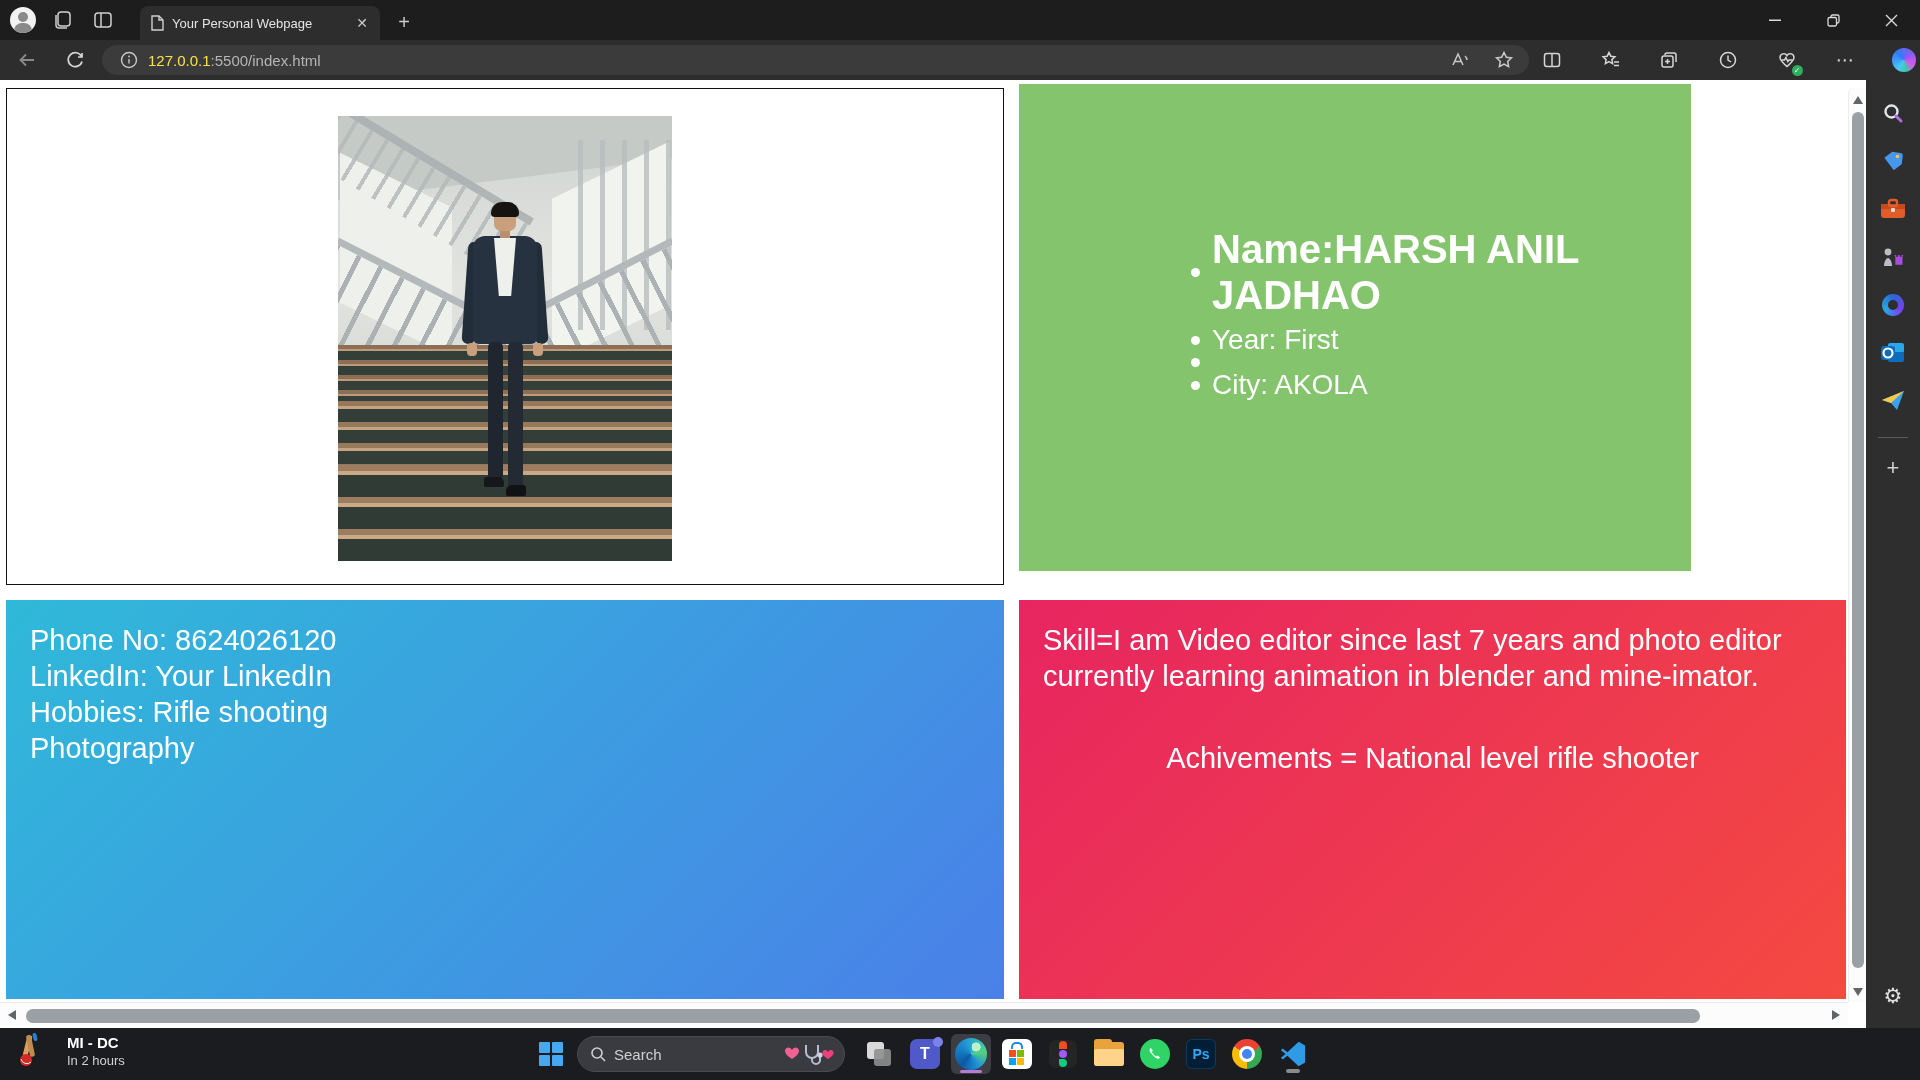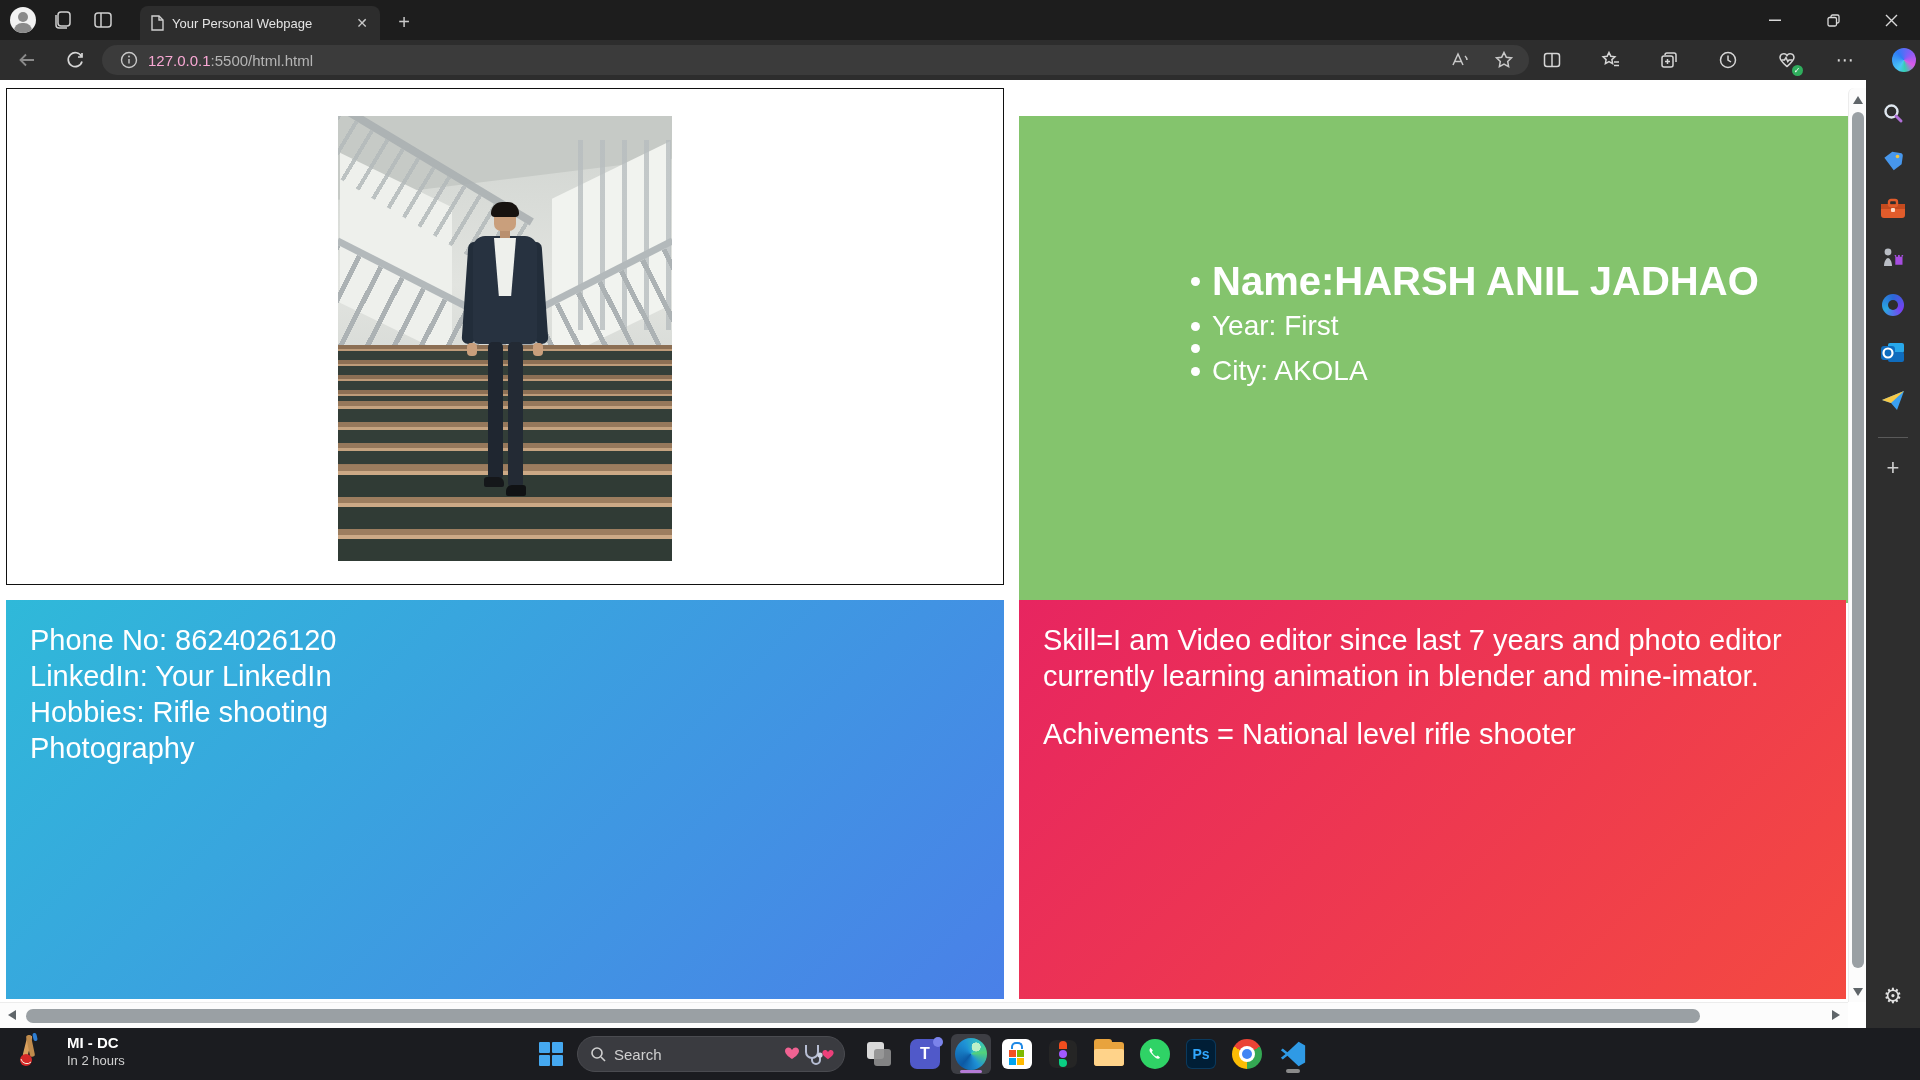--- a/index.html
+++ b/index.html
@@ -21,48 +21,48 @@
   .wincontrols { position:absolute; right:0; top:0; height:40px; display:flex; }
   .winbtn { width:58px; height:40px; display:flex; align-items:center; justify-content:center; color:#d9d9d9; }
 
   
   .toolbar { position:absolute; left:0; top:40px; width:1920px; height:40px; background:#2d2d2d;
              display:flex; align-items:center; }
   .nav-btn { width:22px; height:22px; display:flex; align-items:center; justify-content:center; }
   .urlbar { margin-left:16px; width:1427px; height:30px; background:#3b3b3b; border-radius:15px;
             display:flex; align-items:center; }
   .url-text { margin-left:8px; font-size:15px; white-space:nowrap; }
-  .url-host { color:#f9a8d4; }
+  .url-host { color:#fde047; }
   .url-path { color:#b5b5b5; }
   .url-spacer { flex:1; }
   .pill-ico { width:22px; height:22px; margin-right:22px; color:#c9c9c9; display:flex; align-items:center; justify-content:center; }
   .right-tools { display:flex; width:382px; justify-content:space-between; margin-left:8px; align-items:center; }
   .tool-btn { width:30px; height:30px; display:flex; align-items:center; justify-content:center; color:#d6d6d6; position:relative; }
   .dots { font-size:18px; color:#d6d6d6; letter-spacing:1px; }
   .copilot-orb { width:24px; height:24px; border-radius:50%;
     background:conic-gradient(from 210deg,#4bc8f5,#2f7cf6 30%,#8b5bf7 55%,#d959e8 75%,#35d0b0 90%,#4bc8f5); }
   .green-check { position:absolute; right:-1px; bottom:-1px; width:11px; height:11px; border-radius:50%; background:#2fae5d;
     color:#fff; font-size:8px; display:flex; align-items:center; justify-content:center; }
 
   
   .content { position:absolute; left:0; top:80px; width:1866px; height:948px; background:#ffffff; overflow:hidden; }
   .card { position:absolute; }
   .photo-card { left:6px; top:8px; width:998px; height:497px; background:#fff; border:1px solid #111; }
-  .green-card { left:1019px; top:36px; width:829px; height:487px;text-align:right; }
+  .green-card { left:1019px; top:4px; width:672px; height:487px; }
   .blue-card  { left:6px; top:520px; width:998px; height:399px; color:#fff; font-size:29px; line-height:36px; padding:22px 24px; }
   .pink-card  { left:1019px; top:520px; width:827px; height:399px; color:#fff; font-size:29px; line-height:36px; padding:22px 24px; }
 
   
   .profile-list { padding:142px 30px 0 172px; color:#fff; }
   .row { display:flex; align-items:center; }
   .bullet { width:9px; height:9px; border-radius:50%; background:#fff; margin-right:12px; flex:0 0 auto; }
   .name-row { font-size:40px; font-weight:bold; line-height:46px; margin-bottom:4px; }
   .item-row { font-size:28px; line-height:36px; }
 
-  .ach { margin-top:22px; }
+  .ach { margin-top:46px;text-align:center; }
 
   
   .photo { position:absolute; left:331px; top:27px; width:334px; height:445px; overflow:hidden;
            background:linear-gradient(180deg,#cfd3cf 0%,#e2e4e0 38%,#d8dbd7 55%); }
   .ph-beam { position:absolute; left:-20px; top:-34px; width:390px; height:96px; background:#c6cac6; transform:rotate(-7deg); }
   .ph-light1 { position:absolute; left:2px; top:64px; width:112px; height:150px; background:#eef0ec; transform:skewY(26deg); }
   .ph-light2 { position:absolute; right:2px; top:54px; width:118px; height:164px; background:#f1f3ef; transform:skewY(-26deg); }
   .ph-esc-l { position:absolute; left:-44px; top:36px; width:240px; height:66px; transform:rotate(31deg);
       border-top:8px solid #a9afb1; background:repeating-linear-gradient(90deg,#b4babb 0 4px,transparent 4px 18px); opacity:.85; }
   .ph-posts-r { position:absolute; right:-10px; top:24px; width:104px; height:190px;
@@ -233,21 +233,21 @@
     </div>
     <div class="urlbar">
       <div class="pill-ico" style="margin-left:16px; margin-right:0;">
         <svg width="18" height="18" viewBox="0 0 18 18" fill="none" stroke="#c9c9c9" stroke-width="1.4">
           <circle cx="9" cy="9" r="7.5"></circle>
             <path d="M9 8 v4.5"></path>
             <circle cx="9" cy="5.5" r="0.9" fill="#c9c9c9" stroke="none"></circle>
         </svg>
       </div>
       <div class="url-text">
-        <span class="url-host">127.0.0.1</span><span class="url-path">:5500/html.html</span>
+        <span class="url-host">127.0.0.1</span><span class="url-path">:5500/index.html</span>
       </div>
       <div class="url-spacer"></div>
       <div class="pill-ico">
         <svg width="20" height="20" viewBox="0 0 20 20" fill="none" stroke="#c9c9c9" stroke-width="1.5">
           <path d="M3 15 L8 4 L13 15 M4.6 11.5 h6.8"></path>
             <path d="M15 6 a6 6 0 0 1 2 4"></path>
         </svg>
       </div>
       <div class="pill-ico" style="margin-right:14px;">
         <svg width="20" height="20" viewBox="0 0 20 20" fill="none" stroke="#c9c9c9" stroke-width="1.5">

